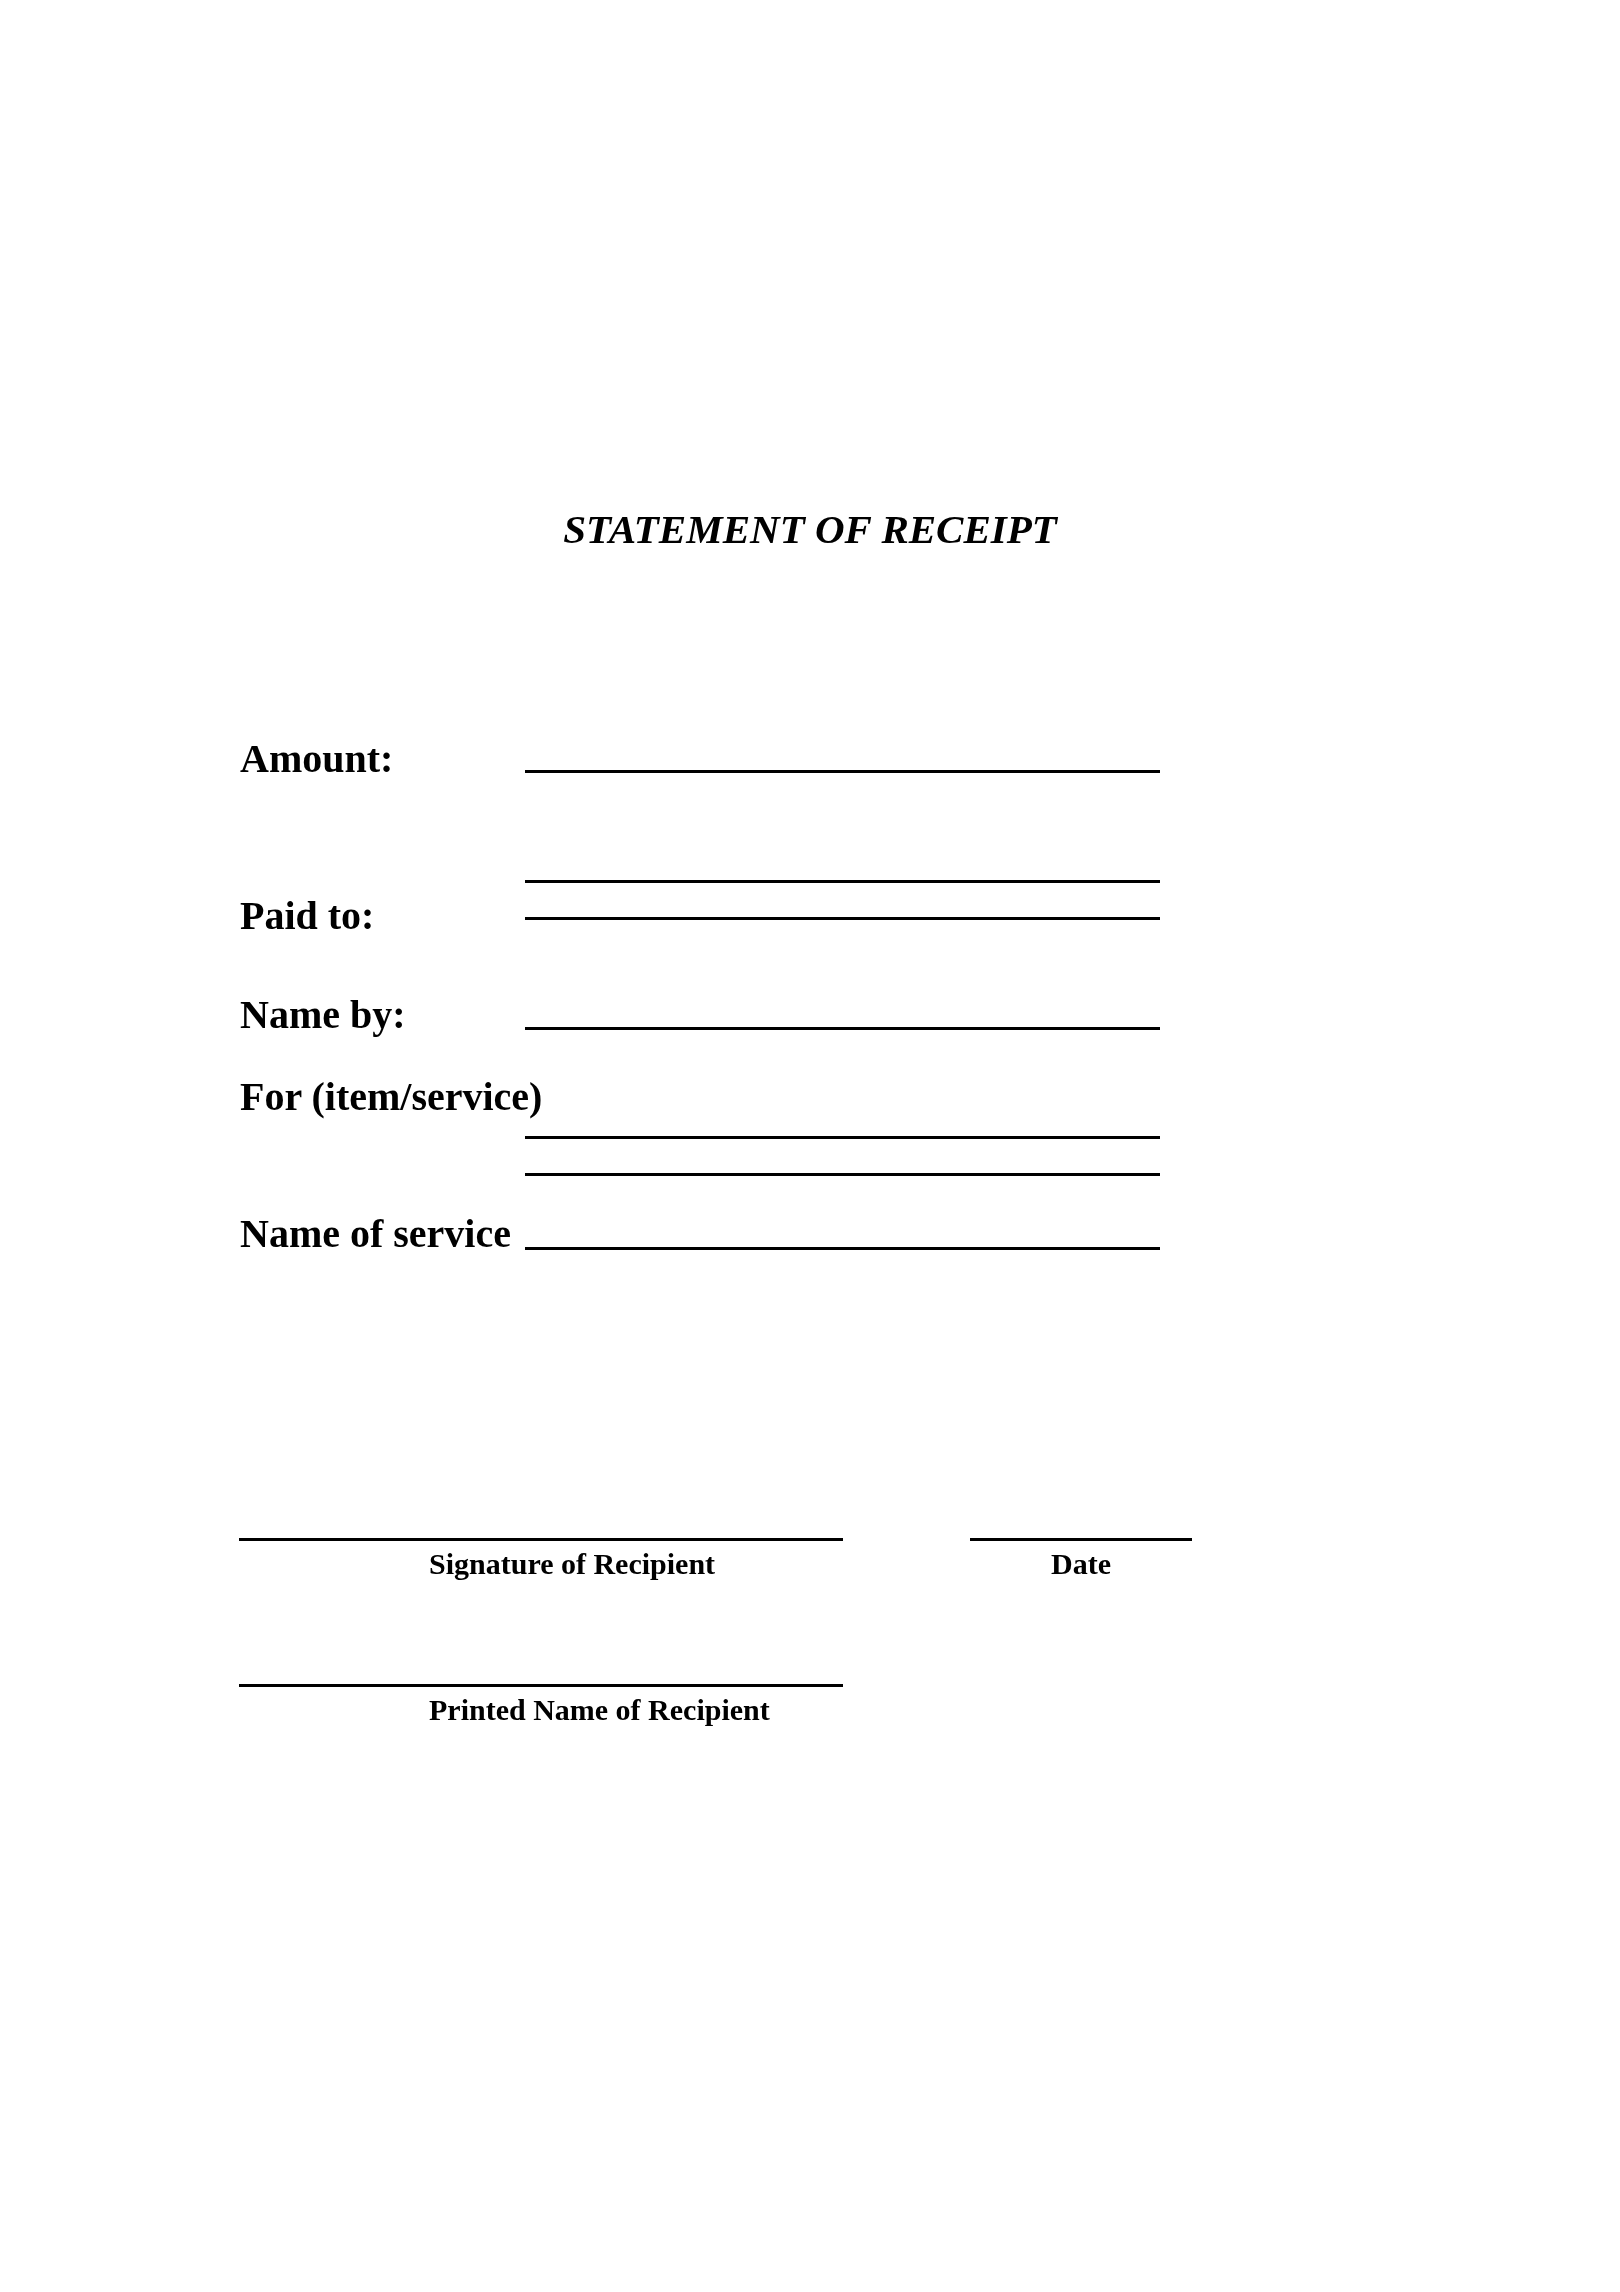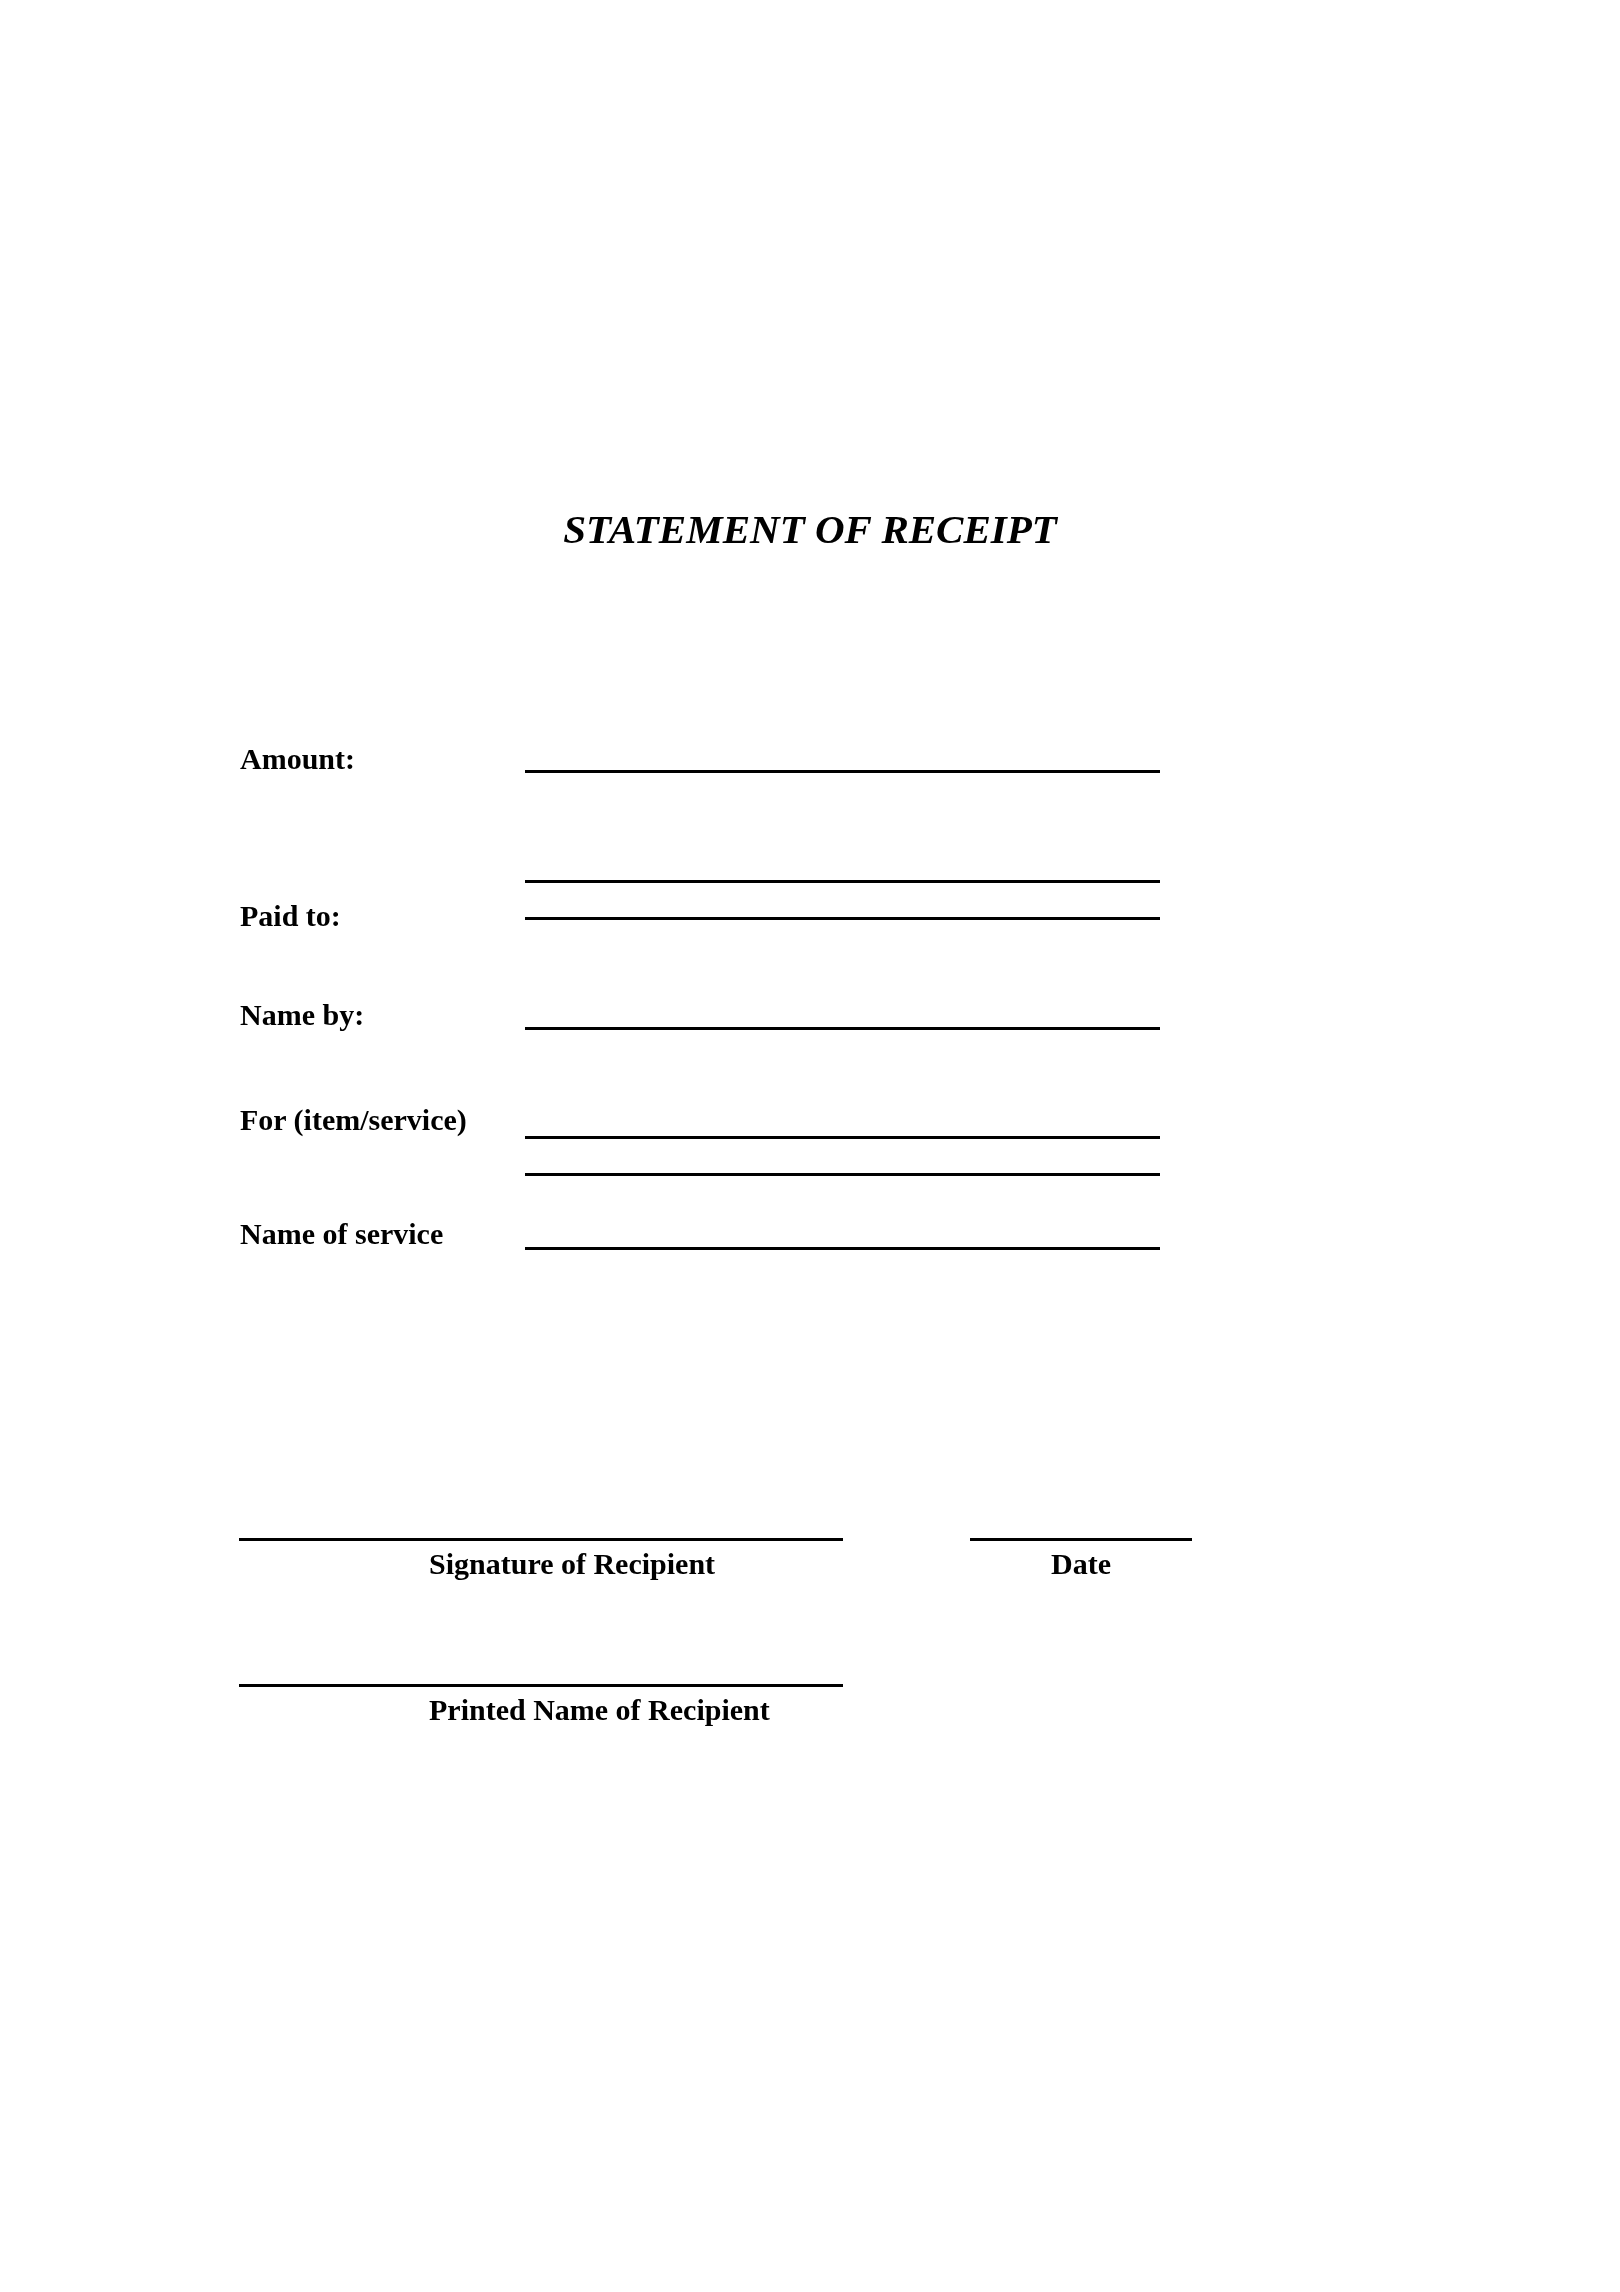--- a/index.html
+++ b/index.html
@@ -1,20 +1,20 @@
 <!DOCTYPE html>
 <html><head>
 <meta charset="utf-8">
 <style>
   html, body { margin: 0; padding: 0; background: #ffffff; }
   body { width: 1620px; height: 2293px; position: relative; overflow: hidden;
          font-family: "Liberation Serif", "DejaVu Serif", serif; color: #000; }
   .title { position: absolute; left: 0; width: 1620px; top: 504px; text-align: center;
            font-size: 41px; font-weight: bold; font-style: italic; line-height: 51px; white-space: nowrap; }
-  .label { position: absolute; left: 240px; font-size: 30px; font-weight: bold;
+  .label { position: absolute; left: 240px; font-size: 40px; font-weight: bold;
            line-height: 35px; white-space: nowrap; }
   .line { position: absolute; height: 2.9px; background: #000; }
   .field-line { left: 525px; width: 635px; }
   .caption { position: absolute; font-size: 30px; font-weight: bold; line-height: 35px; white-space: nowrap; text-align: center; }
 </style>
 </head>
 <body>
 
 <div>
 
@@ -23,21 +23,21 @@
   <div class="label" style="top:741px;">Amount:</div>
   <div class="line field-line" style="top:770px;"></div>
 
   <div class="label" style="top:850px;margin-top:48px;">Paid to:</div>
   <div class="line field-line" style="top:880px;"></div>
   <div class="line field-line" style="top:917px;"></div>
 
   <div class="label" style="top:997px;">Name by:</div>
   <div class="line field-line" style="top:1027px;"></div>
 
-  <div class="label" style="top:1102px;">For (item/service)</div>
+  <div class="label" style="top:1079px;">For (item/service)</div>
   <div class="line field-line" style="top:1136px;"></div>
   <div class="line field-line" style="top:1173px;"></div>
 
   <div class="label" style="top:1216px;">Name of service</div>
   <div class="line field-line" style="top:1247px;"></div>
 
   <div class="line" style="left:239px; width:604px; top:1538px;"></div>
   <div class="caption" style="left:429px; top:1546px;">Signature of Recipient</div>
 
   <div class="line" style="left:970px; width:222px; top:1538px;"></div>

